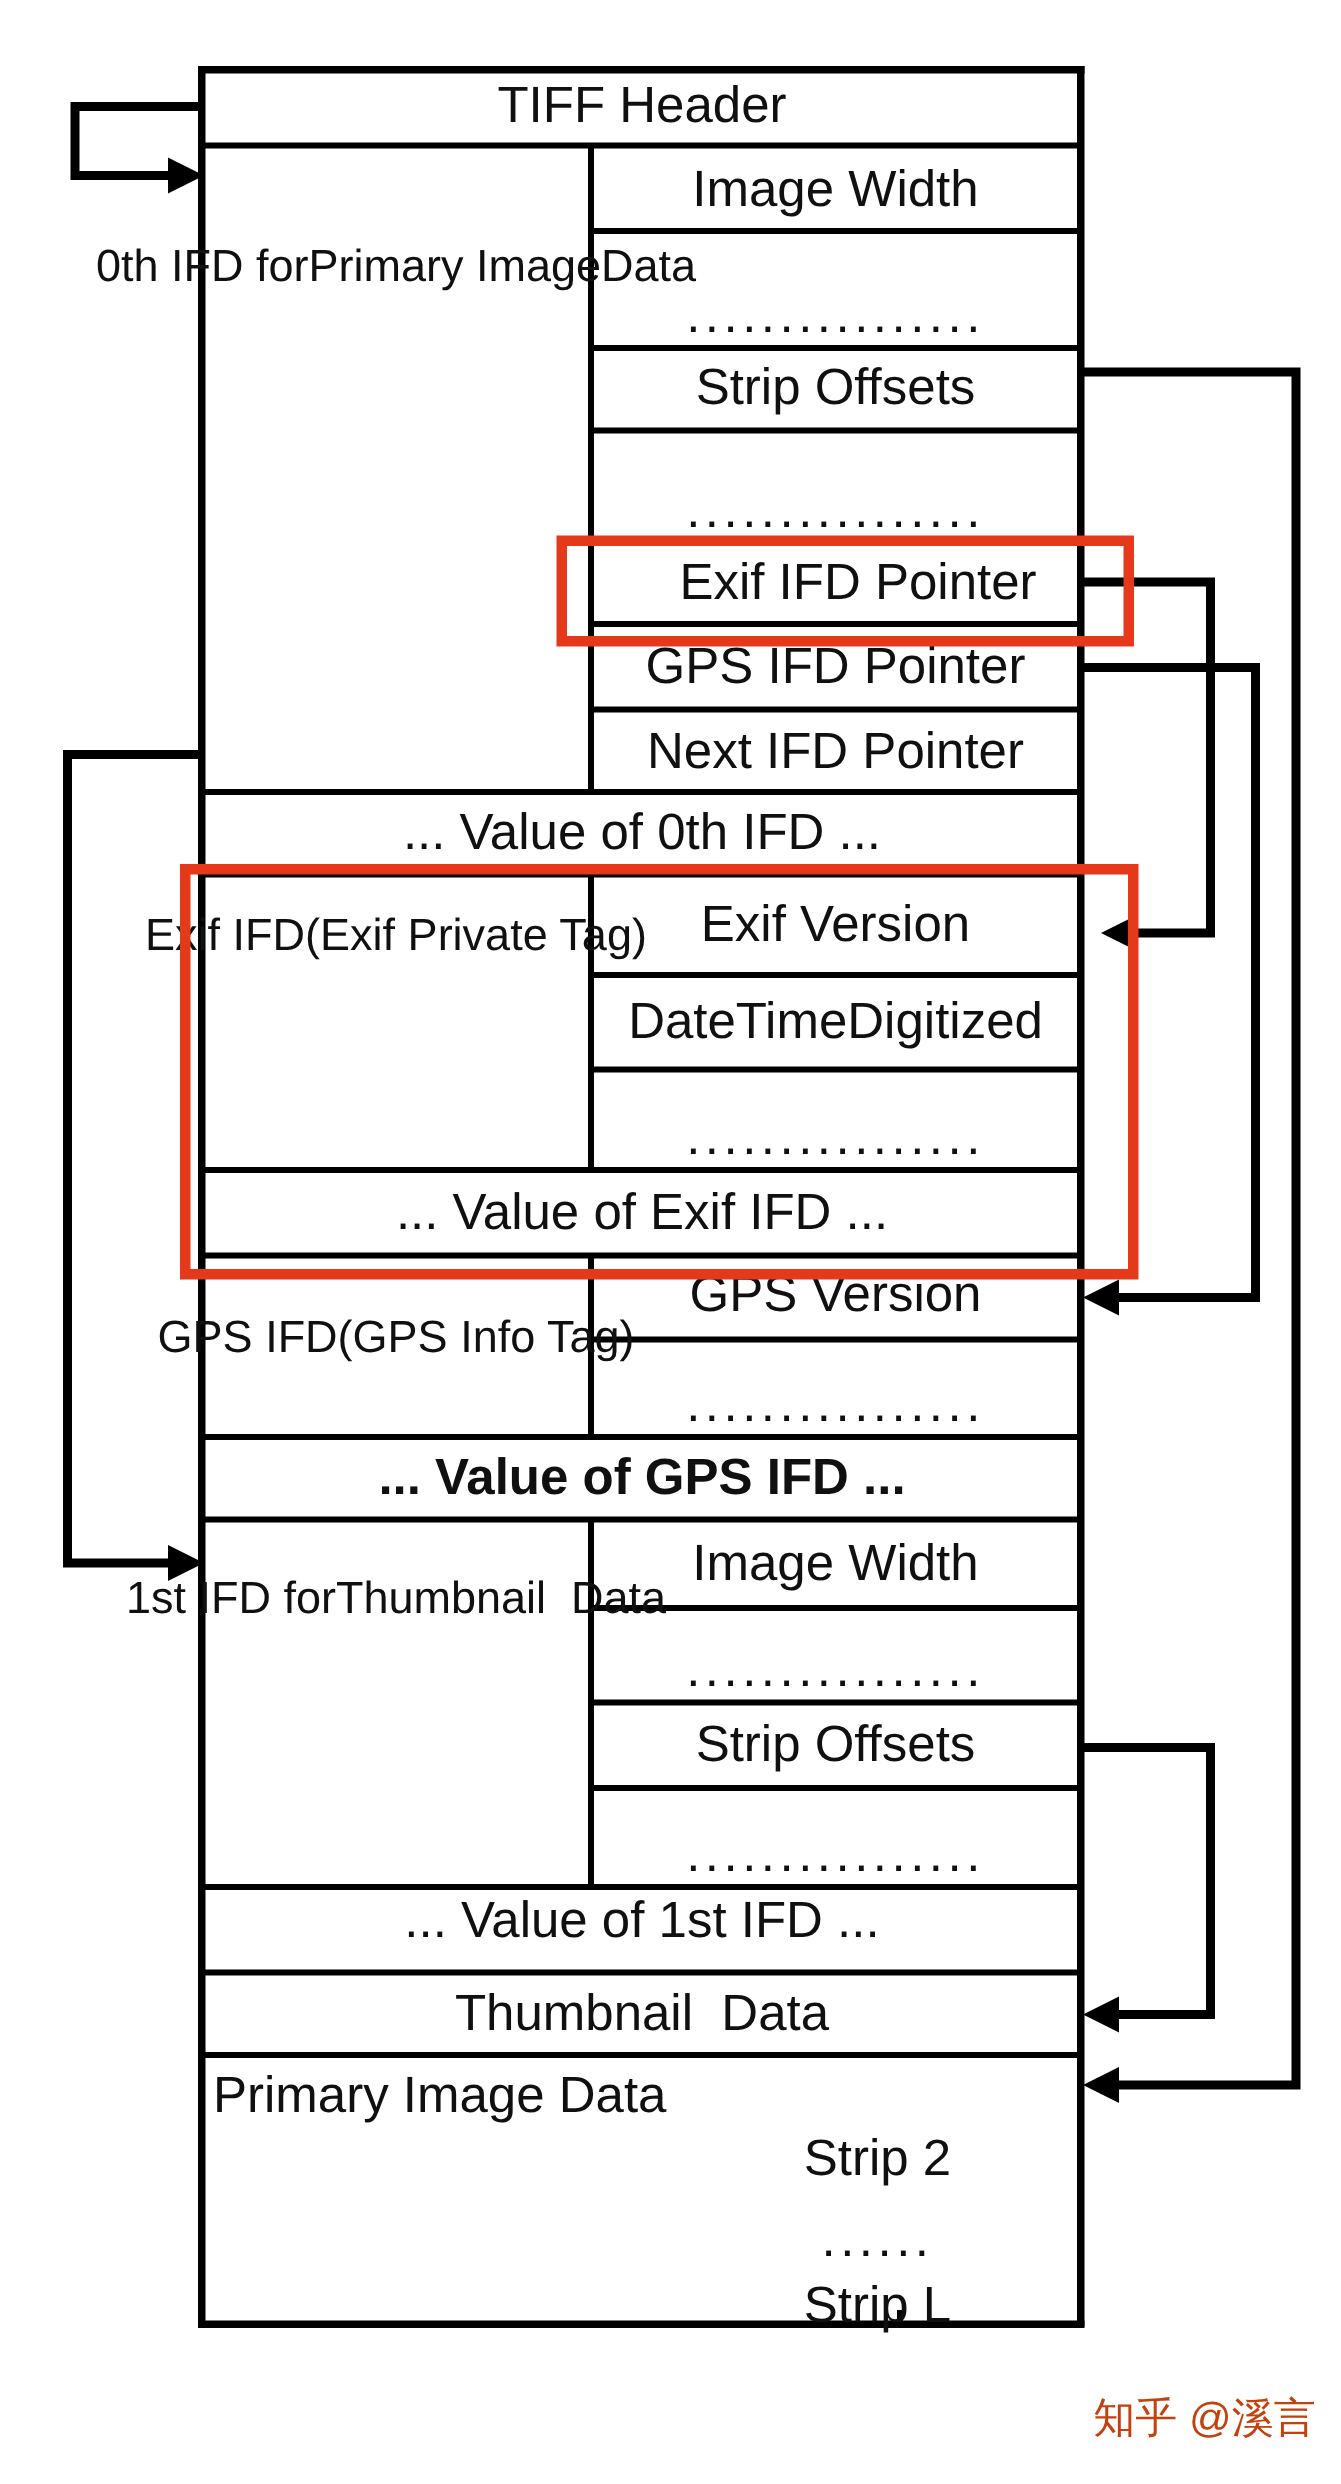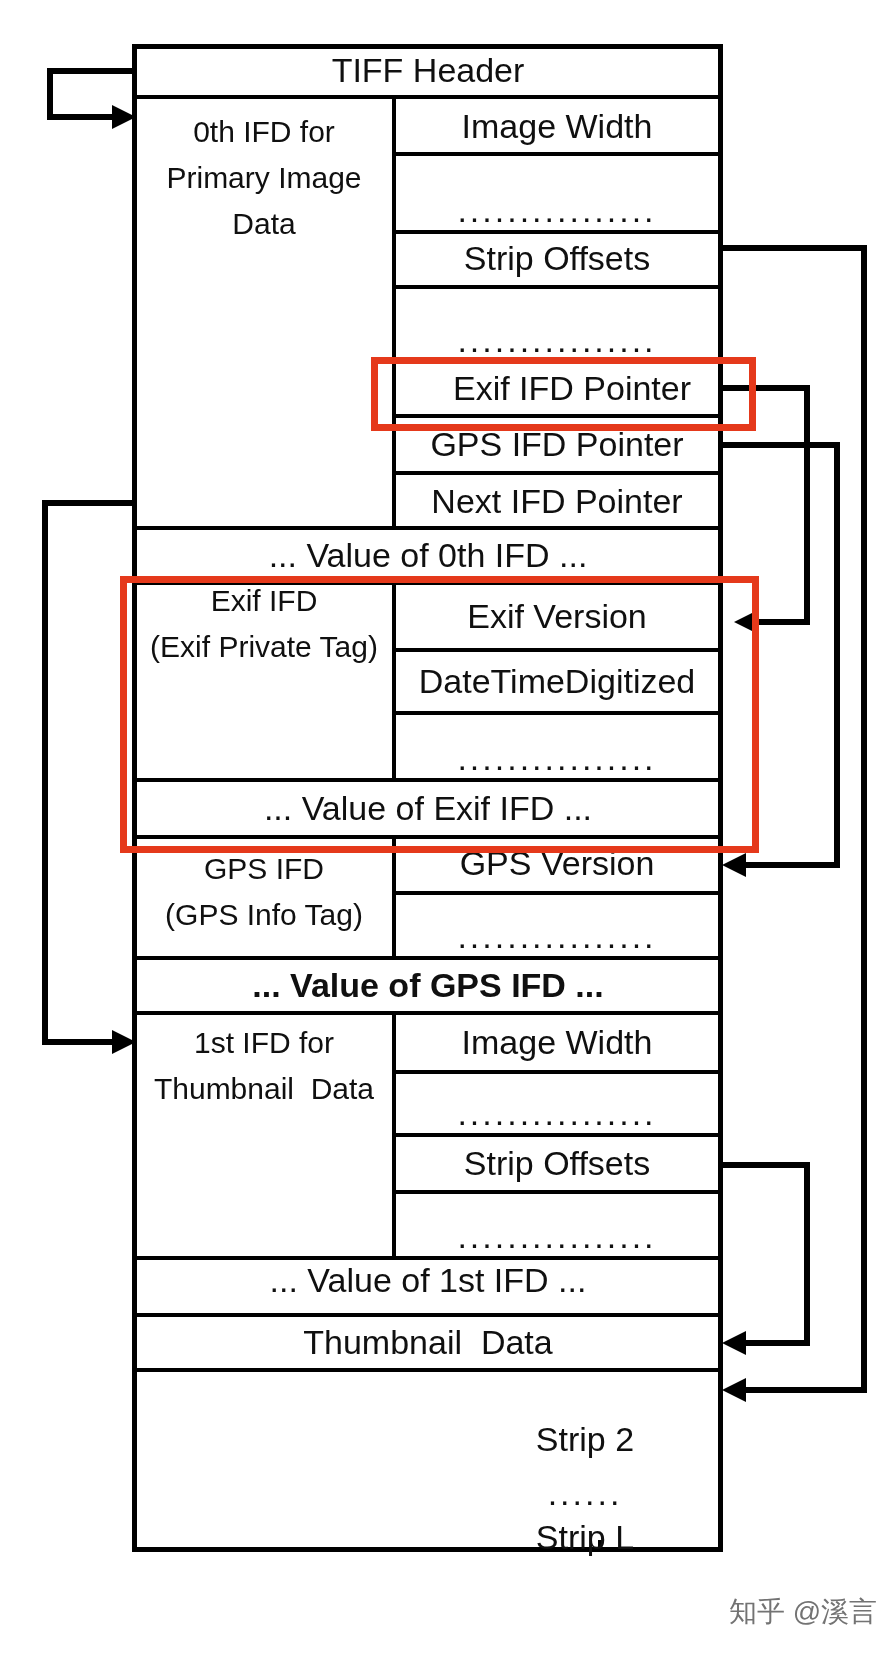--- a/index.html
+++ b/index.html
@@ -8,32 +8,32 @@
     font-family:"Liberation Sans", sans-serif;color:#101010;
   }
   .t{
     position:absolute;display:flex;align-items:center;justify-content:center;
     font-size:34px;line-height:1.15;white-space:pre;color:#101010;
   }
   .dots{align-items:flex-end;padding-bottom:8px;letter-spacing:3px;}
   .hl{position:absolute;background:#000;height:4px;}
   .vl{position:absolute;background:#000;width:4px;}
   .redbox{position:absolute;border:7px solid #e5391b;background:transparent;z-index:3;}
-  .lblblock{position:absolute;display:flex;flex-direction:column;align-items:center;justify-content:center;}
+  .lblblock{position:absolute;display:flex;flex-direction:row;align-items:center;justify-content:center;}
   .lblblock .line{height:46px;display:flex;align-items:center;font-size:30px;white-space:pre;}
   #connectors{position:absolute;left:0;top:0;z-index:2;}
   #caption{
     position:absolute;left:0;top:1598px;width:894px;height:52px;
     display:flex;align-items:center;justify-content:center;
     font-weight:bold;font-size:31px;letter-spacing:-0.5px;white-space:pre;z-index:2;color:#000;
   }
   #watermark{
     position:absolute;left:712px;top:1590px;width:182px;height:44px;
     display:flex;align-items:center;justify-content:center;
-    font-size:28px;color:#737373;z-index:1;white-space:pre;
+    font-size:28px;color:#c2410c;z-index:1;white-space:pre;
   }
 </style>
 </head>
 <body>
 
 <div id="stage">
 
   <div class="vl" style="left:132px;top:44px;width:5px;height:1507px;"></div>
   <div class="vl" style="left:718px;top:44px;width:5px;height:1507px;"></div>
   <div class="hl" style="left:132px;top:44px;width:591px;height:5px;"></div>
@@ -147,19 +147,20 @@
     <div class="line">Thumbnail  Data</div>
   </div>
   <div class="t" style="left:396px;top:1015px;width:322px;height:55px;">Image Width</div>
   <div class="t dots" style="left:396px;top:1072px;width:322px;height:61px;">................</div>
   <div class="t" style="left:396px;top:1137px;width:322px;height:53px;">Strip Offsets</div>
   <div class="t dots" style="left:396px;top:1194px;width:322px;height:62px;">................</div>
 
   <div class="t" style="left:136px;top:1260px;width:584px;height:41px;">... Value of 1st IFD ...</div>
   <div class="t" style="left:136px;top:1317px;width:584px;height:51px;">Thumbnail  Data</div>
 
+  <div class="t" style="left:142px;top:1374px;width:330px;height:48px;justify-content:flex-start;">Primary Image Data</div>
   <div class="t" style="left:485px;top:1416px;width:200px;height:48px;">Strip 2</div>
   <div class="t" style="left:485px;top:1470px;width:200px;height:48px;letter-spacing:3px;">......</div>
   <div class="t" style="left:485px;top:1514px;width:200px;height:48px;">Strip L</div>
 
   <div id="watermark">知乎 @溪言</div>
 
 </div>
 
 </body></html>

